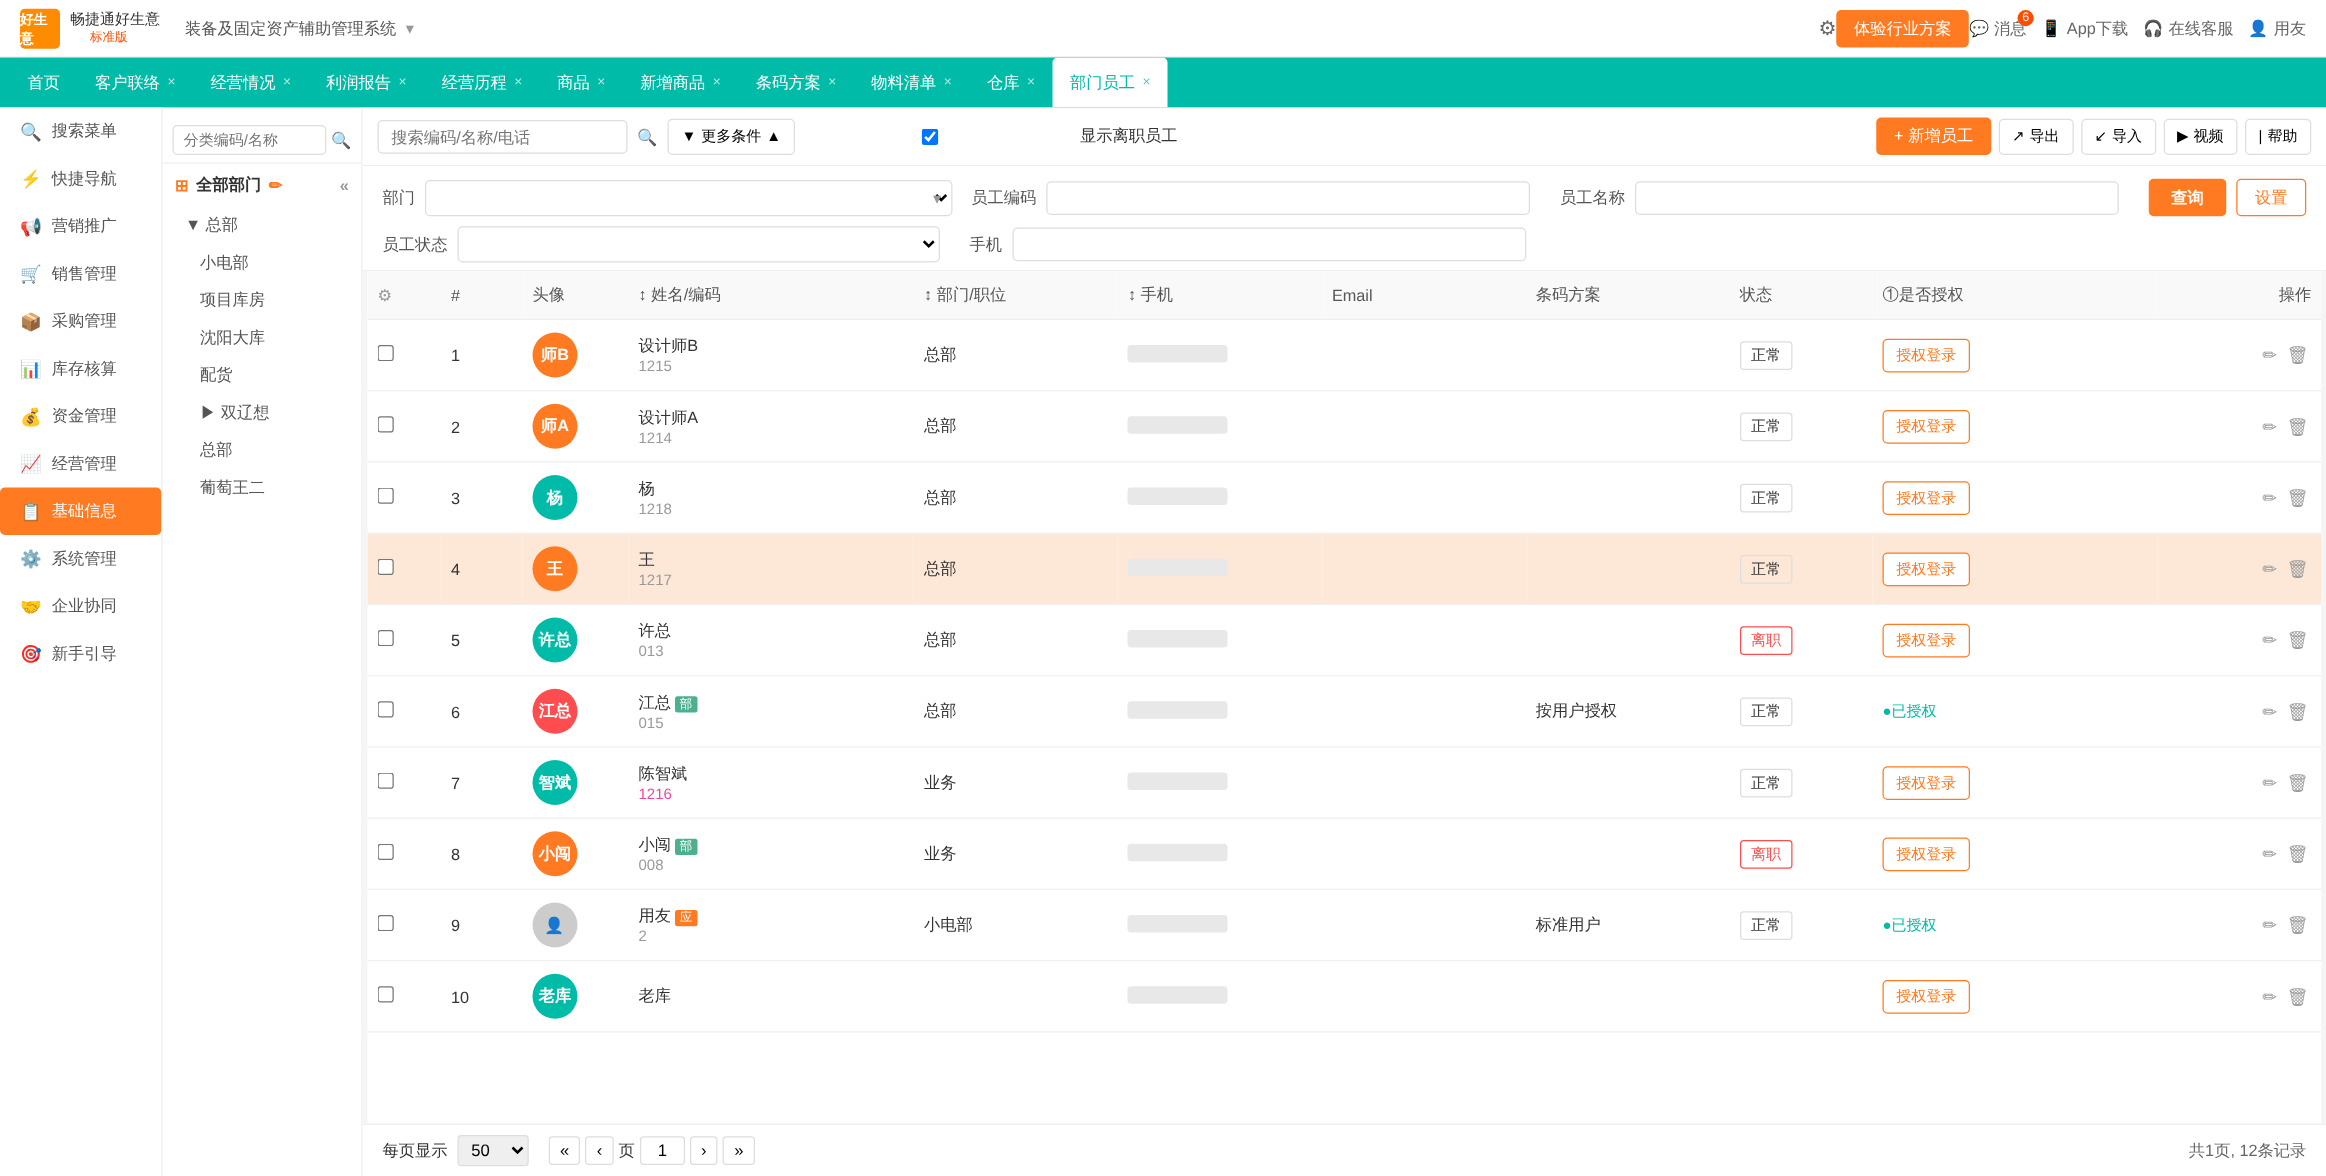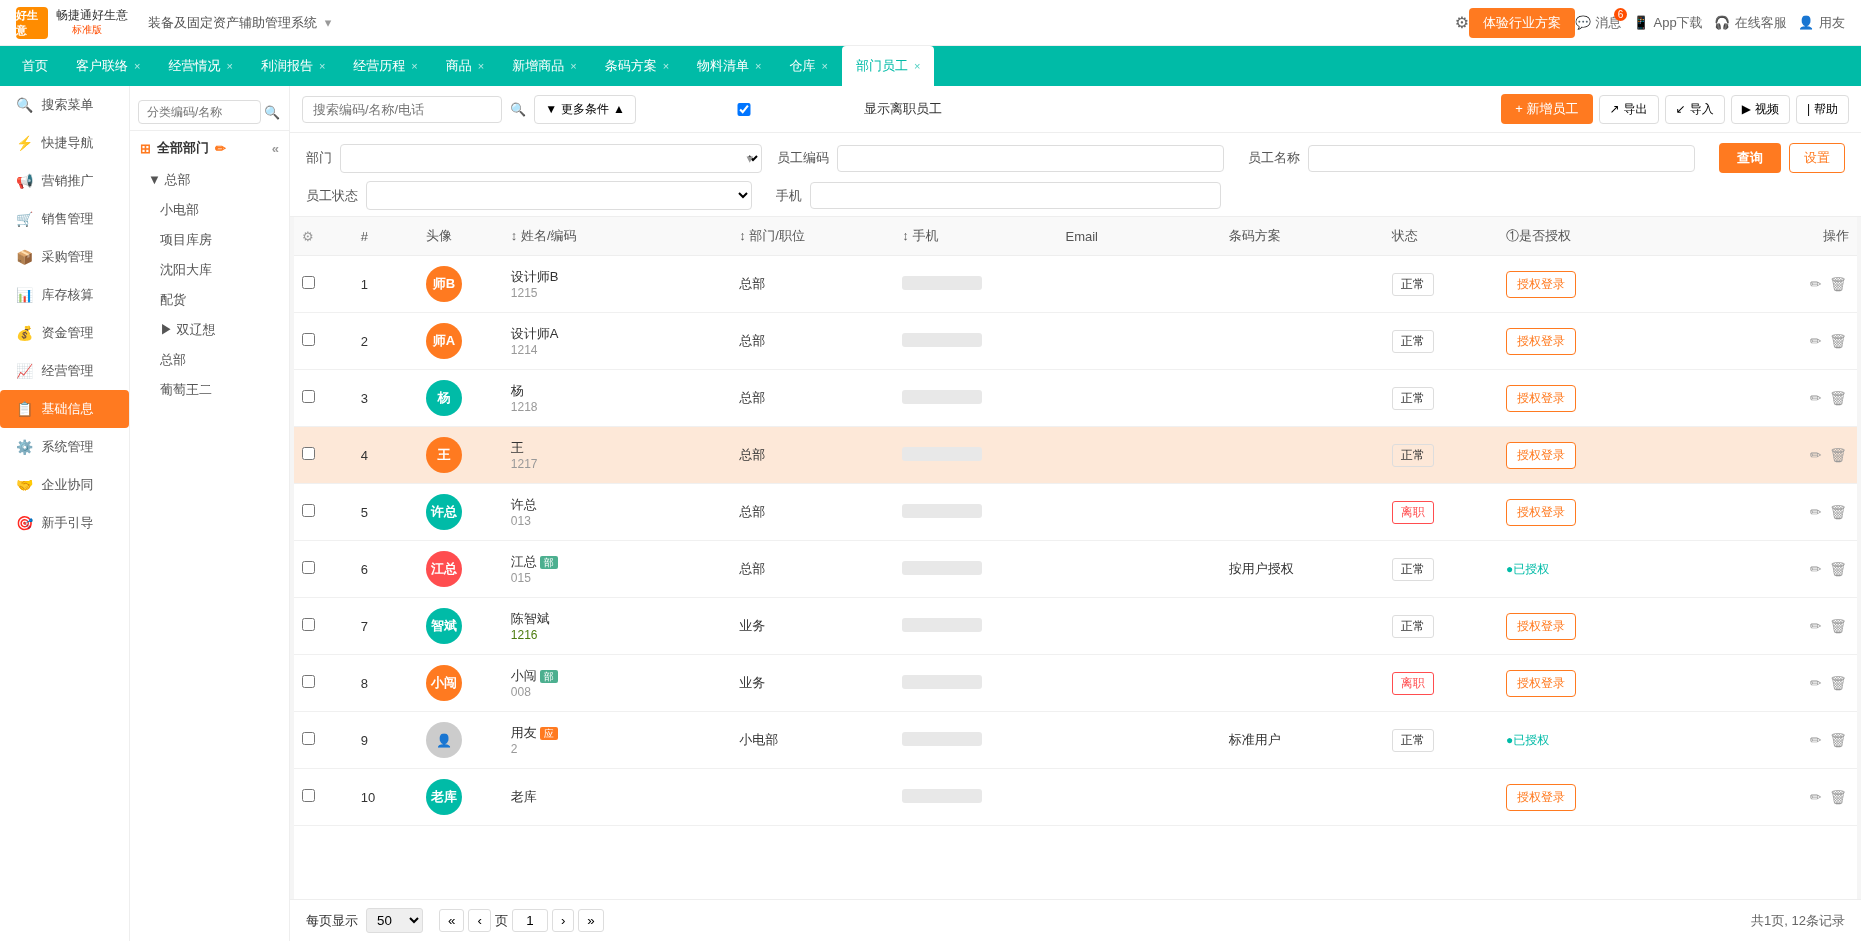--- a/index.html
+++ b/index.html
@@ -447,21 +447,21 @@
     </td>
   </tr>
               <tr>
     <td><input type="checkbox" style=""></td>
     <td>7</td>
     <td>
       <div class="avatar-circle" style="background:#00bba7;">智斌</div>
     </td>
     <td>
       <div>陈智斌</div>
-      <div style="color:#4d7c0f; font-size:12px;">1216</div>
+      <div style="color:#ec4899; font-size:12px;">1216</div>
     </td>
     <td>业务</td>
     <td><span class="phone-blur"></span></td>
     <td></td>
     <td></td>
     <td><span class="status-normal">正常</span></td>
     <td><button class="auth-btn">授权登录</button></td>
     <td style="text-align:right;">
       <span class="op-icon">✏</span>
       <span class="op-icon">🗑</span>

